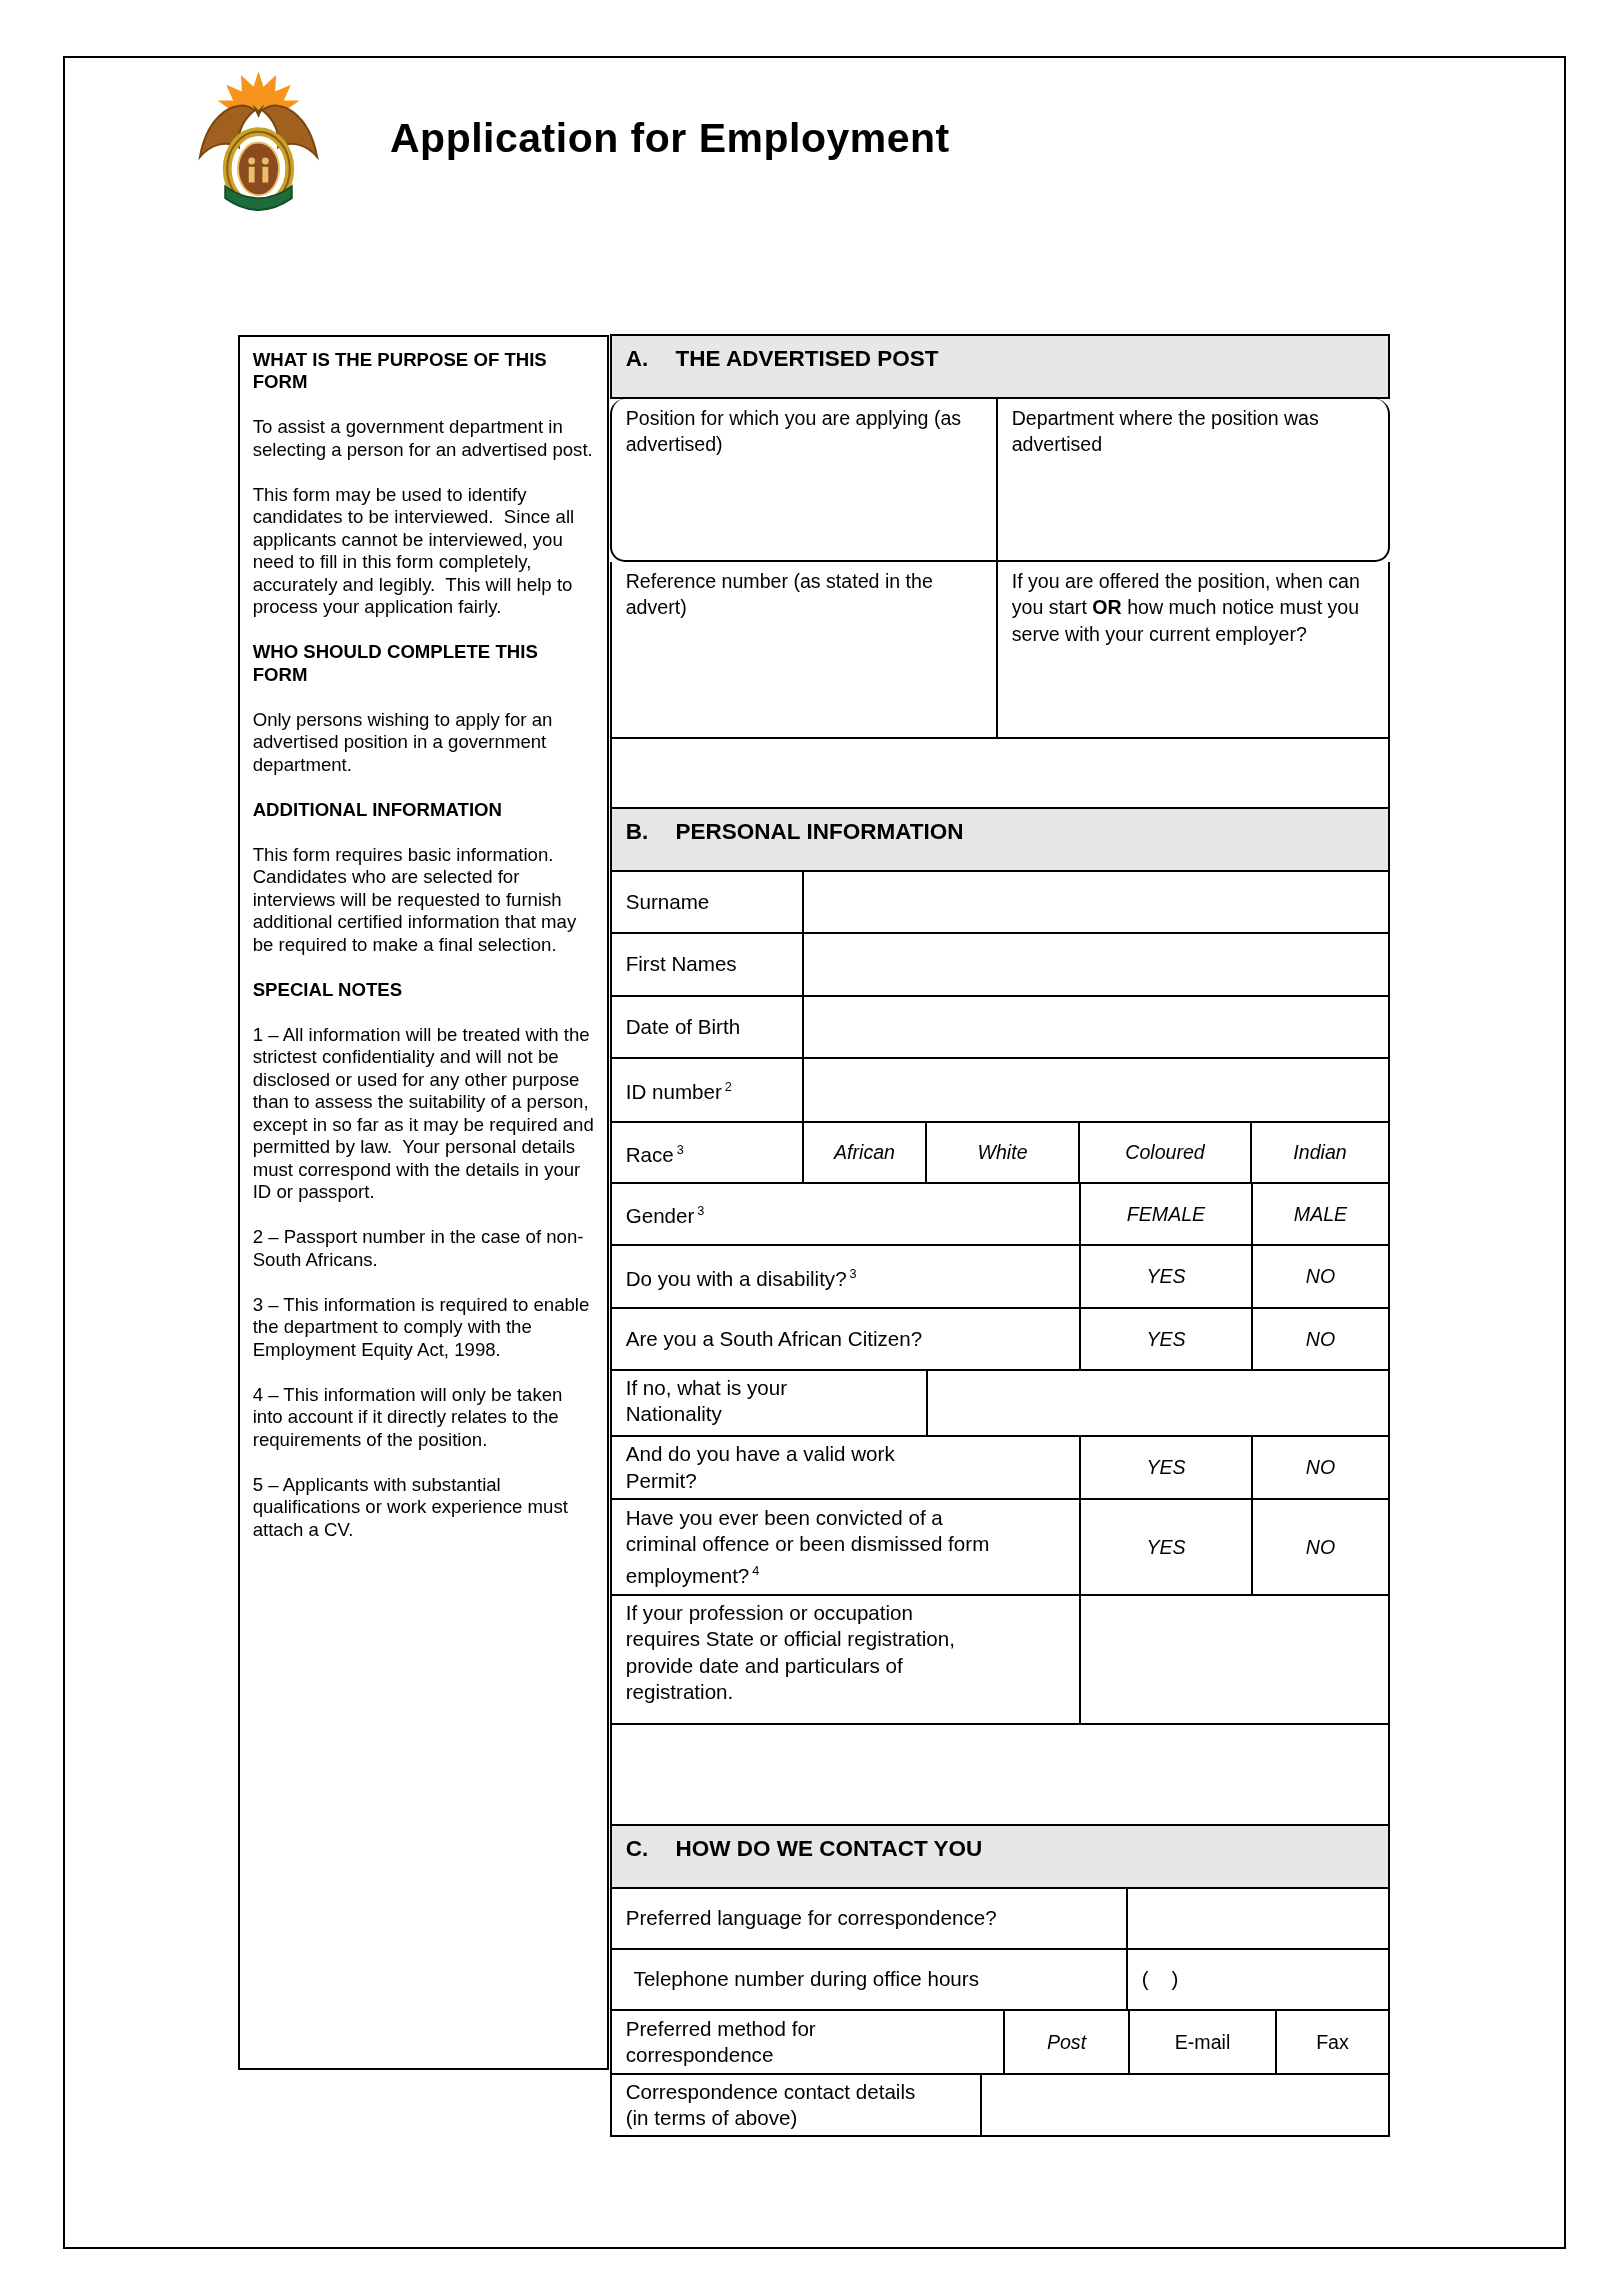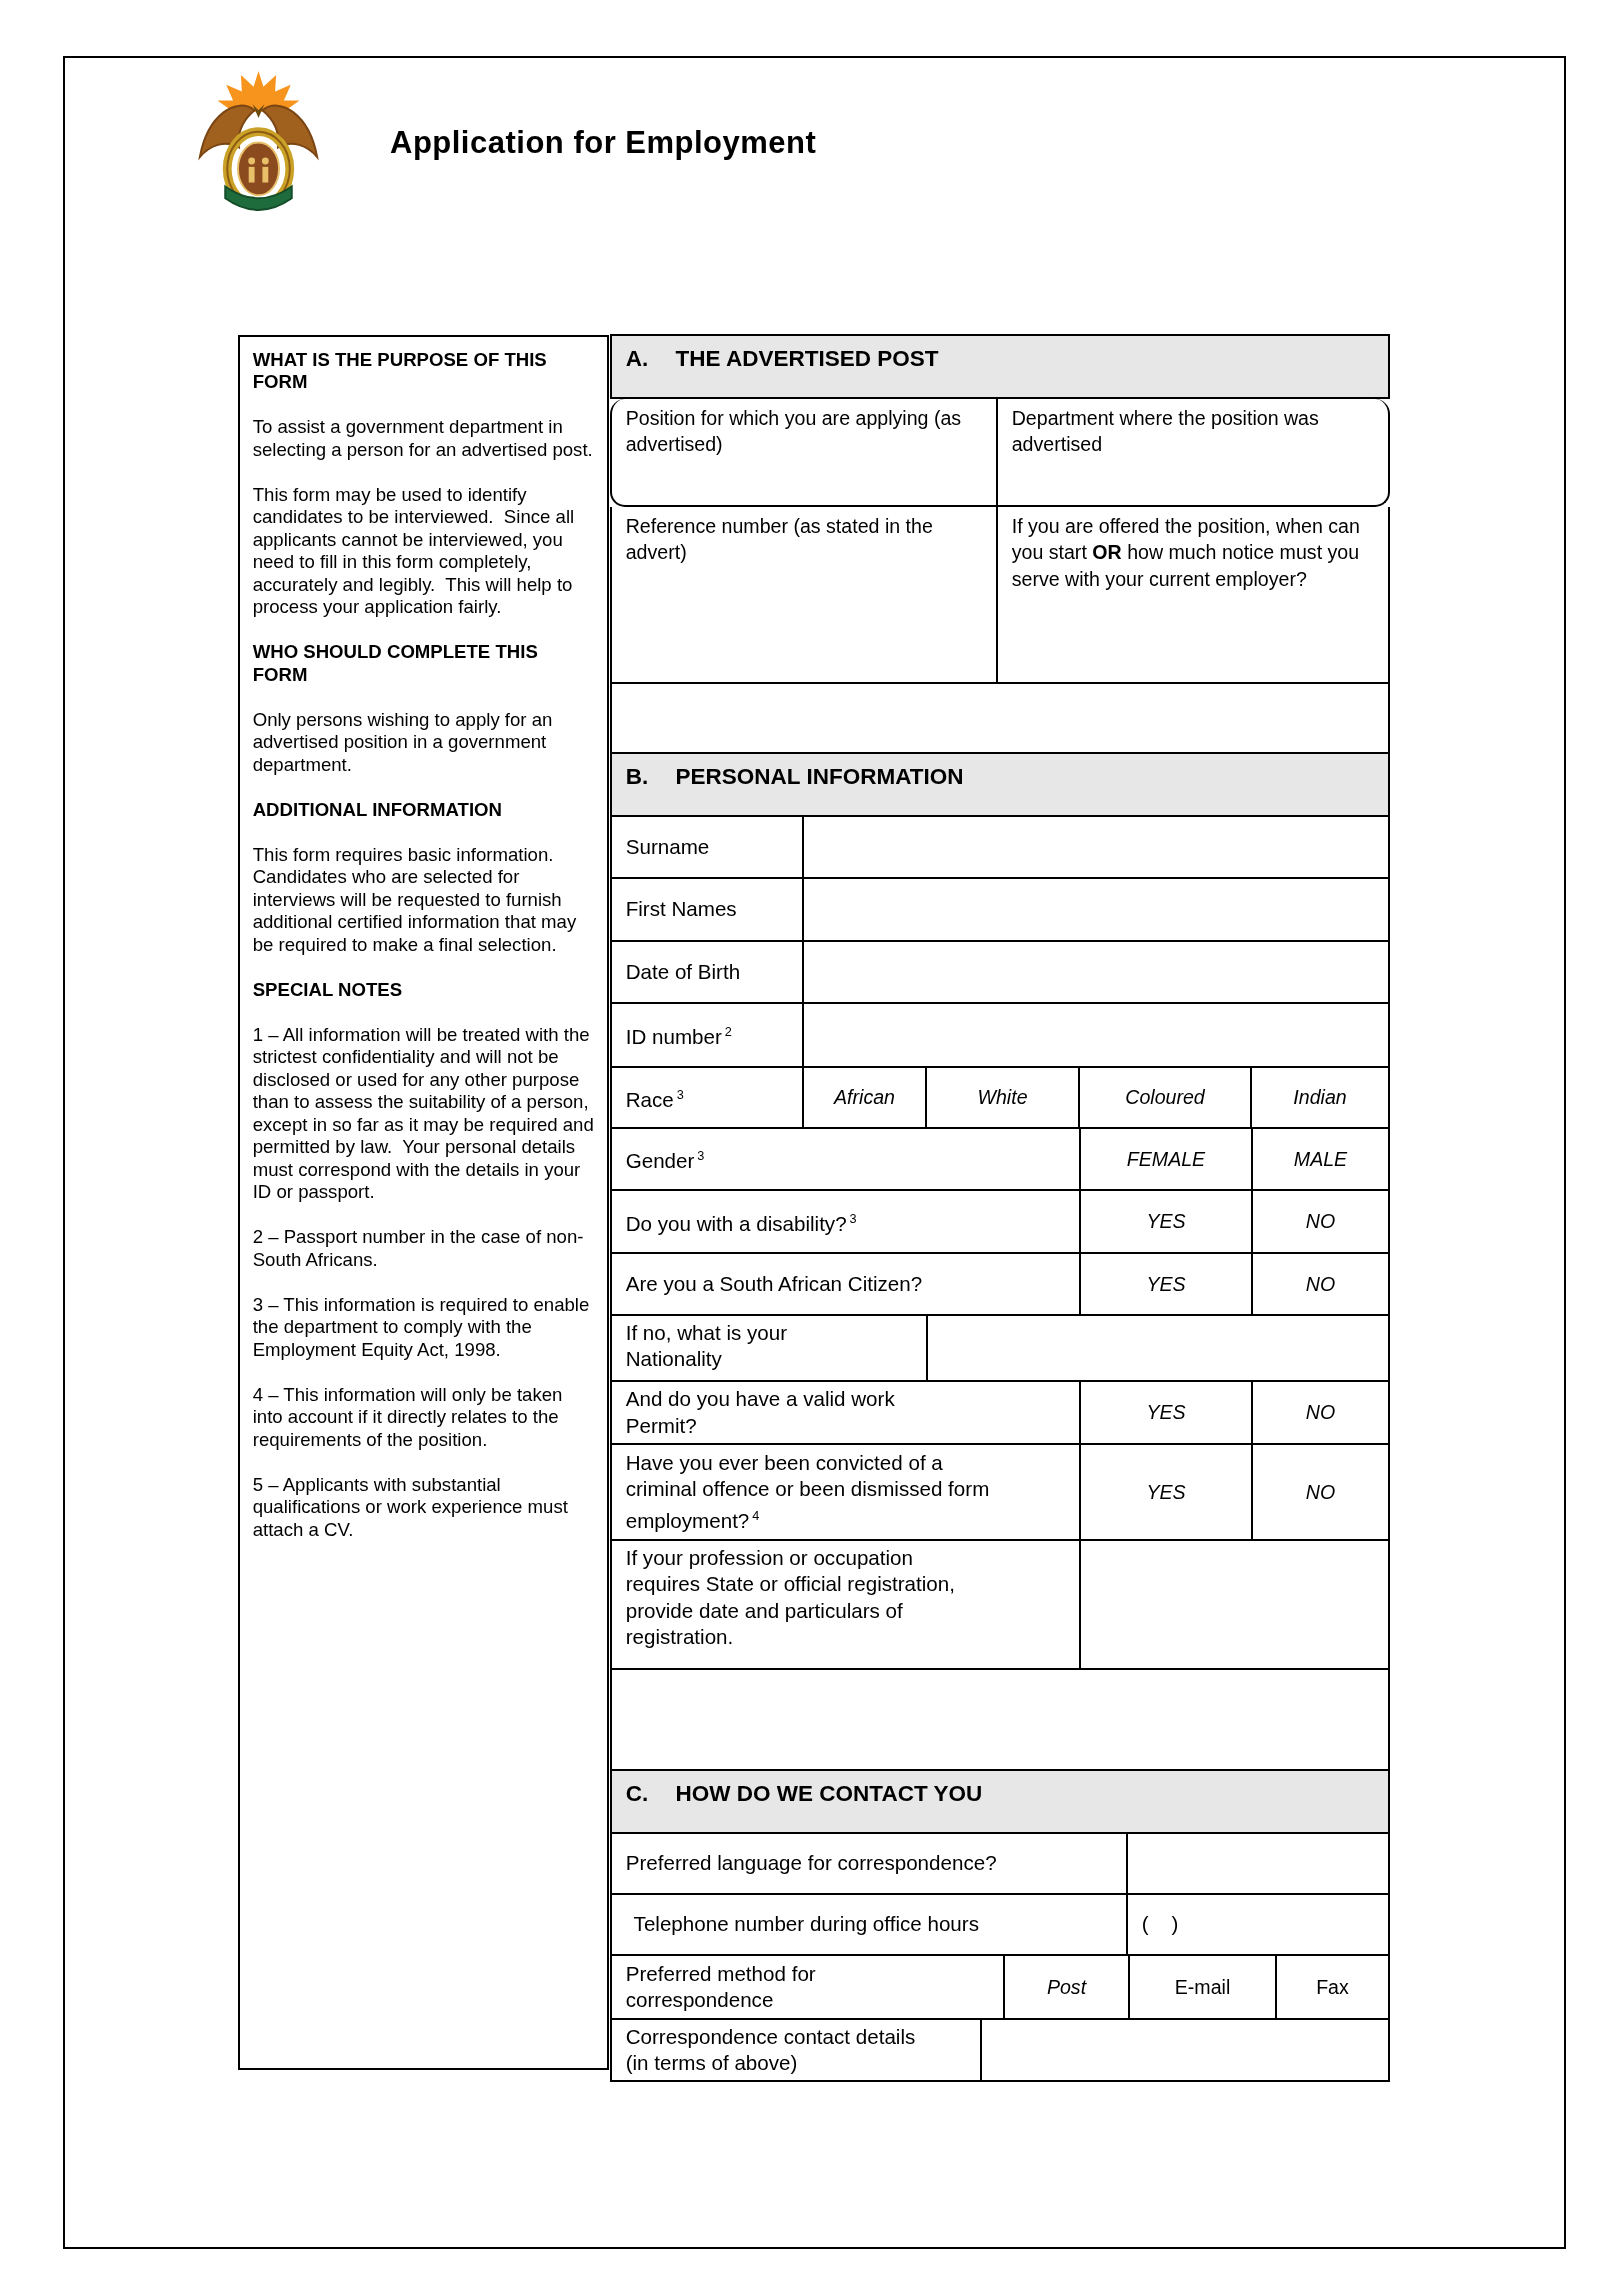--- a/index.html
+++ b/index.html
@@ -1,20 +1,20 @@
 <!DOCTYPE html>
 <html><head>
 <meta charset="utf-8">
 <style>
   html,body{margin:0;padding:0;background:#ffffff;}
   .page{position:relative;width:1623px;height:2293px;background:#ffffff;color:#000;
         font-family:"Liberation Sans", sans-serif;overflow:hidden;}
   .frame{position:absolute;left:63px;top:56px;width:1499px;height:2189px;border:2.9px solid #000;}
   .logo{position:absolute;left:192px;top:61px;width:133px;height:157px;}
-  .title{position:absolute;left:390px;top:125px;font-size:31px;font-weight:bold;letter-spacing:0.5px;
+  .title{position:absolute;left:390px;top:115px;font-size:41px;font-weight:bold;letter-spacing:0.5px;
          font-family:"Liberation Sans", sans-serif;}
   
   .left-panel{position:absolute;left:238px;top:335px;width:371px;height:1735px;border:2px solid #000;
               box-sizing:border-box;padding:11.8px 12.7px;font-size:18.6px;line-height:22.5px;}
   .left-panel .blk{margin:0 0 22.5px 0;white-space:pre-wrap;}
   .left-panel .hd{font-weight:bold;}
   
   .right-col{position:absolute;left:610px;top:334px;width:780px;}
   .sec-header{box-sizing:border-box;border:2.9px solid #000;background:#e7e7e7;height:65px;
               font-weight:bold;font-size:22.5px;padding:9.8px 0 0 13.7px;}
@@ -30,21 +30,21 @@
   .lab.top{align-items:flex-start;padding-top:3.9px;}
   .fill{background:#fff;}
   .opt{display:flex;align-items:center;justify-content:center;font-size:19.6px;}
   .it{font-style:italic;}
   sup{font-size:12.7px;margin-left:2.9px;}
   .w394{flex:0 0 386px;} .w196{flex:0 0 192px;} .w126{flex:0 0 123px;} .w156{flex:0 0 153px;}
   .w175{flex:0 0 172px;} .w478{flex:0 0 469px;} .w322{flex:0 0 316px;} .w526{flex:0 0 516px;}
   .w401{flex:0 0 393px;} .w128{flex:0 0 125px;font-style:italic;} .w150{flex:0 0 147px;} .w378{flex:0 0 370px;}
   .flex1{flex:1;}
   .h62{height:61px;} .h63{height:62px;} .h64{height:63px;} .h65{height:64px;}
-  .h67{height:66px;} .h69{height:68px;} .h98{height:96px;} .h101{height:99px;} .h130{height:108px;border-radius:15px;}
+  .h67{height:66px;} .h69{height:68px;} .h98{height:96px;} .h101{height:99px;} .h130{height:163px;border-radius:15px;}
   .h132{height:129px;} .h181{height:177px;}
   .mw{display:inline-block;}
   .pre{white-space:pre;}
   .tel-label{padding-left:21.6px;}
 </style>
 </head>
 <body>
 
 <div class="page">
   <div class="frame"></div>

